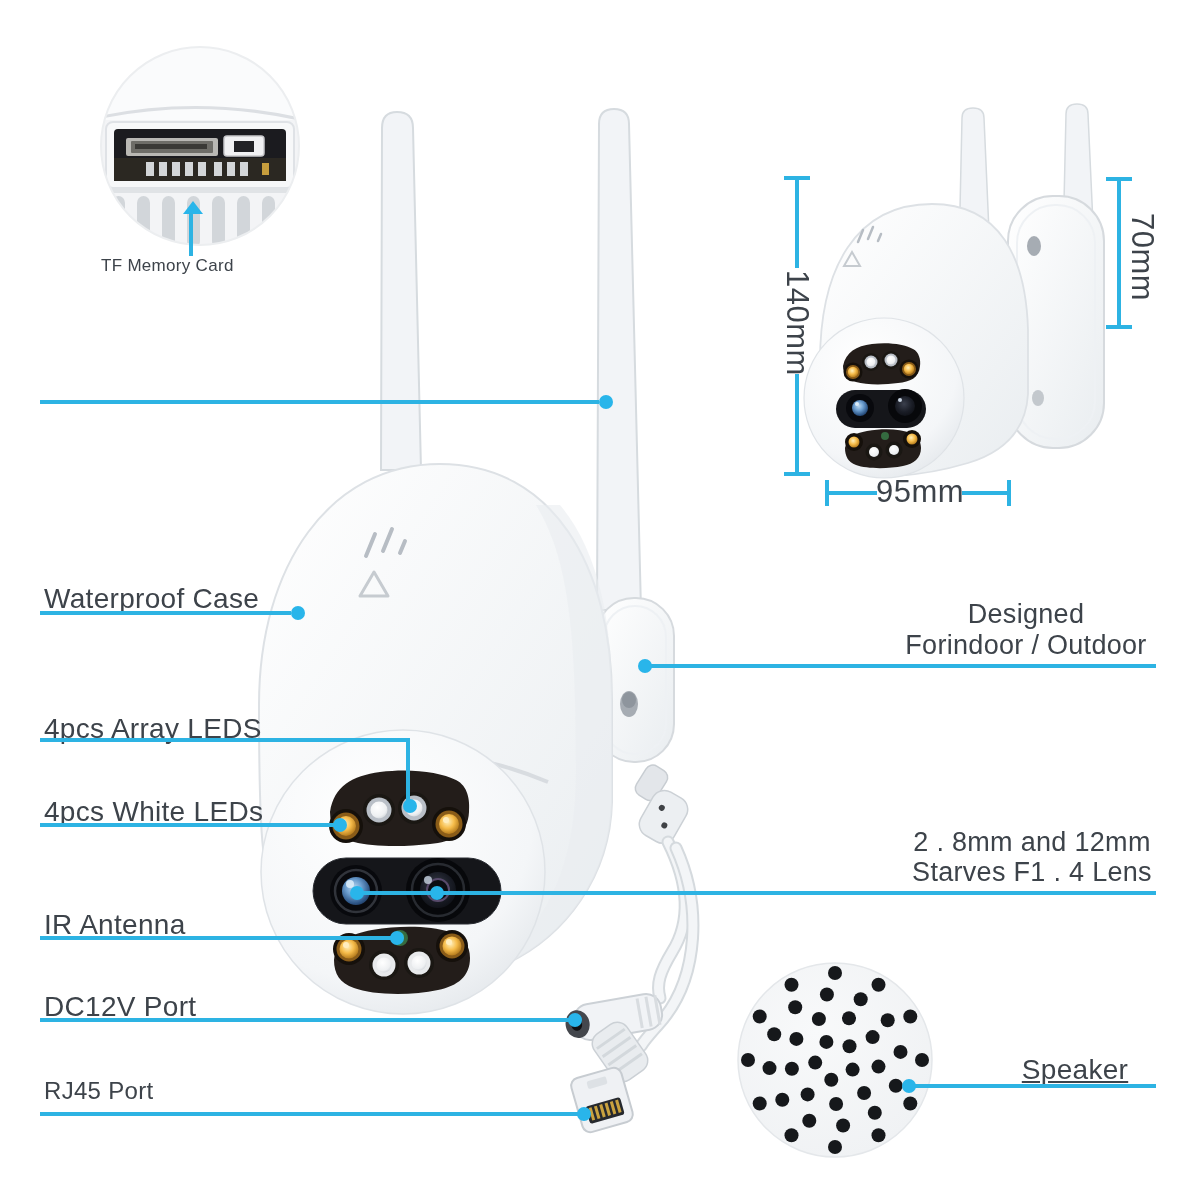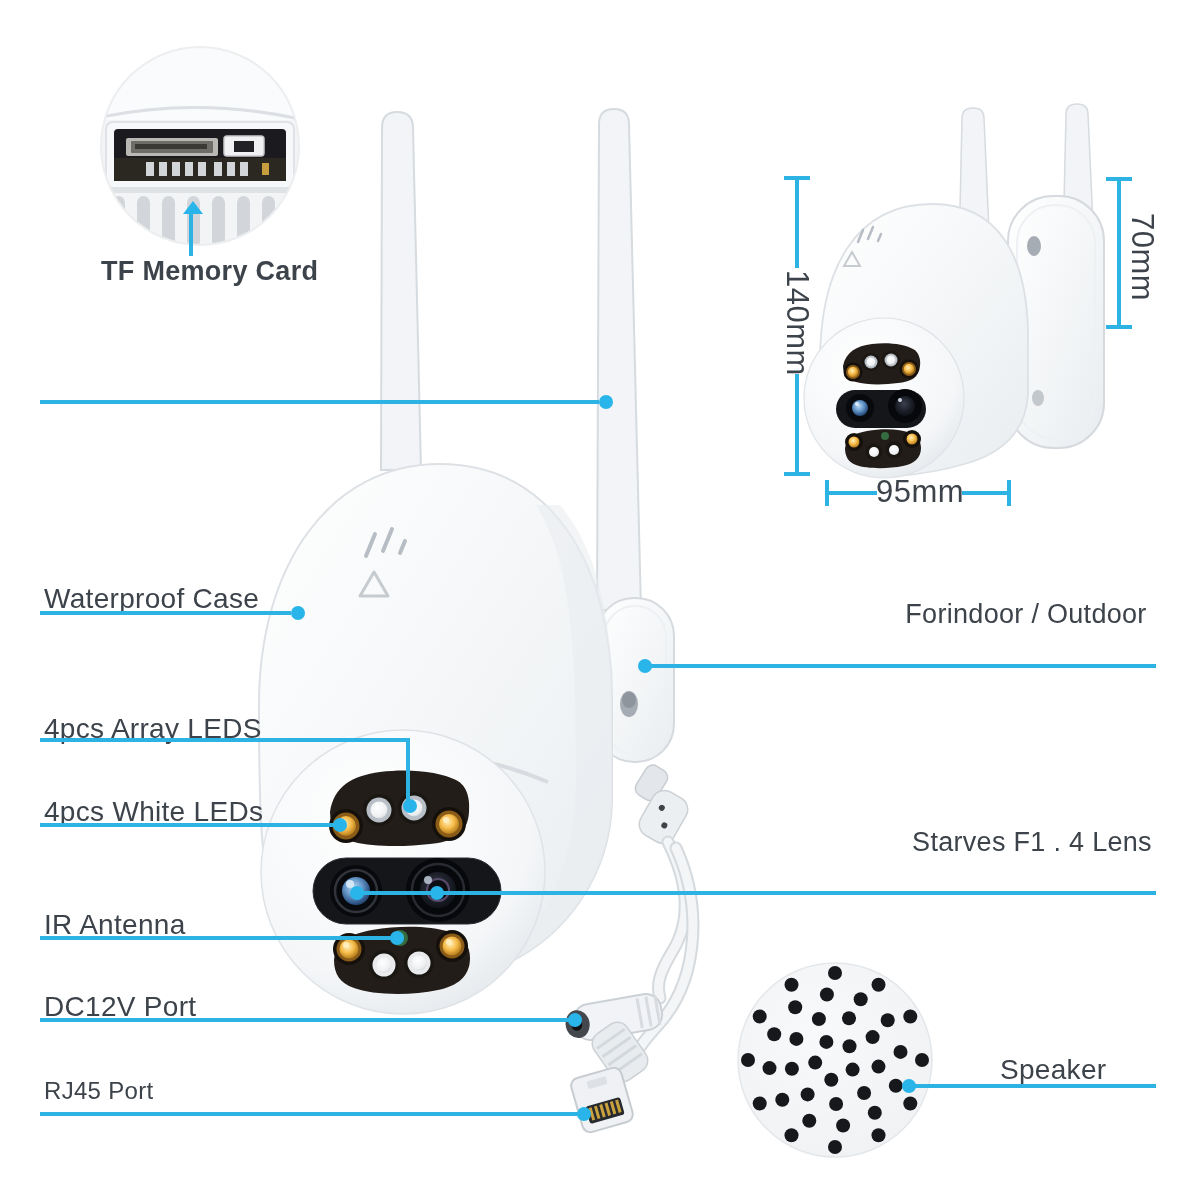--- a/index.html
+++ b/index.html
@@ -15,21 +15,21 @@
   .dot { position:absolute; width:14px; height:14px; border-radius:50%; background:#29b5ea; }
   .cap { position:absolute; background:#2db3e3; }
   .cap-h { width:26px; height:4px; }
   .cap-v { width:4px; height:26px; }
   .dimtext { position:absolute; font-size:31px; line-height:1.15; color:#3d434a; letter-spacing:.5px; }
   .vert { writing-mode:vertical-rl; }
   .arrow-up { position:absolute; width:0; height:0;
               border-left:10px solid transparent; border-right:10px solid transparent;
               border-bottom:13px solid #29b5ea; }
   .center { text-align:center; }
-  .right { text-align:left; }
+  .right { text-align:center;text-decoration:underline; }
 </style>
 </head>
 <body>
 
 <div id="stage">
 
   <svg id="art" width="1200" height="1200" viewBox="0 0 1200 1200">
     <defs>
       <radialGradient id="gBall" cx="0.38" cy="0.3" r="0.8">
         <stop offset="0" stop-color="#ffffff"></stop>
@@ -364,21 +364,21 @@
           <circle cx="791.5" cy="984.7" r="7"></circle>
           <circle cx="835.0" cy="973.0" r="7"></circle>
           <circle cx="878.5" cy="984.7" r="7"></circle>
           <circle cx="910.3" cy="1016.5" r="7"></circle>
         </g>
     </g>
   </svg>
 
   <div class="arrow-up" style="left:183px; top:201px;"></div>
   <div class="lv" style="left:189px; top:213px; height:43px;"></div>
-  <div class="label" style="left:101px; top:255px; font-size:27px;font-weight:bold;">TF Memory Card</div>
+  <div class="label" style="left:101px; top:255px; font-size:17px;">TF Memory Card</div>
 
   <div class="lh" style="left:40px; top:400px; width:559px;"></div>
   <div class="dot" style="left:599px; top:395px;"></div>
 
   <div class="label" style="left:44px; top:581px;">Waterproof Case</div>
   <div class="lh" style="left:40px; top:611px; width:251px;"></div>
   <div class="dot" style="left:291px; top:606px;"></div>
 
   <div class="label" style="left:44px; top:711px;text-align:right;">4pcs Array LEDS</div>
   <div class="lh" style="left:40px; top:738px; width:366px;"></div>
@@ -395,26 +395,28 @@
 
   <div class="label" style="left:44px; top:989px;text-decoration:underline;">DC12V Port</div>
   <div class="lh" style="left:40px; top:1018px; width:530px;"></div>
   <div class="dot" style="left:568px; top:1013px;"></div>
 
   <div class="label" style="left:44px; top:1076px; font-size:24px;">RJ45 Port</div>
   <div class="lh" style="left:40px; top:1112px; width:540px;"></div>
   <div class="dot" style="left:577px; top:1107px;"></div>
 
   <div class="label center" style="left:881px; top:599px; width:290px; font-size:27px; line-height:31px; white-space:normal;">
+    <div>Designed</div>
     <div>Forindoor / Outdoor</div>
   </div>
   <div class="lh" style="left:645px; top:664px; width:511px;"></div>
   <div class="dot" style="left:638px; top:659px;"></div>
 
   <div class="label center" style="left:887px; top:827px; width:290px; font-size:27px; line-height:30px; white-space:normal;">
+    <div>2 . 8mm and 12mm</div>
     <div>Starves F1 . 4 Lens</div>
   </div>
   <div class="lh" style="left:355px; top:891px; width:801px;"></div>
   <div class="dot" style="left:350px; top:886px;"></div>
   <div class="dot" style="left:430px; top:886px;"></div>
 
   <div class="label right" style="left:1000px; top:1052px; width:150px;">Speaker</div>
   <div class="lh" style="left:907px; top:1084px; width:249px;"></div>
   <div class="dot" style="left:902px; top:1079px;"></div>
 

